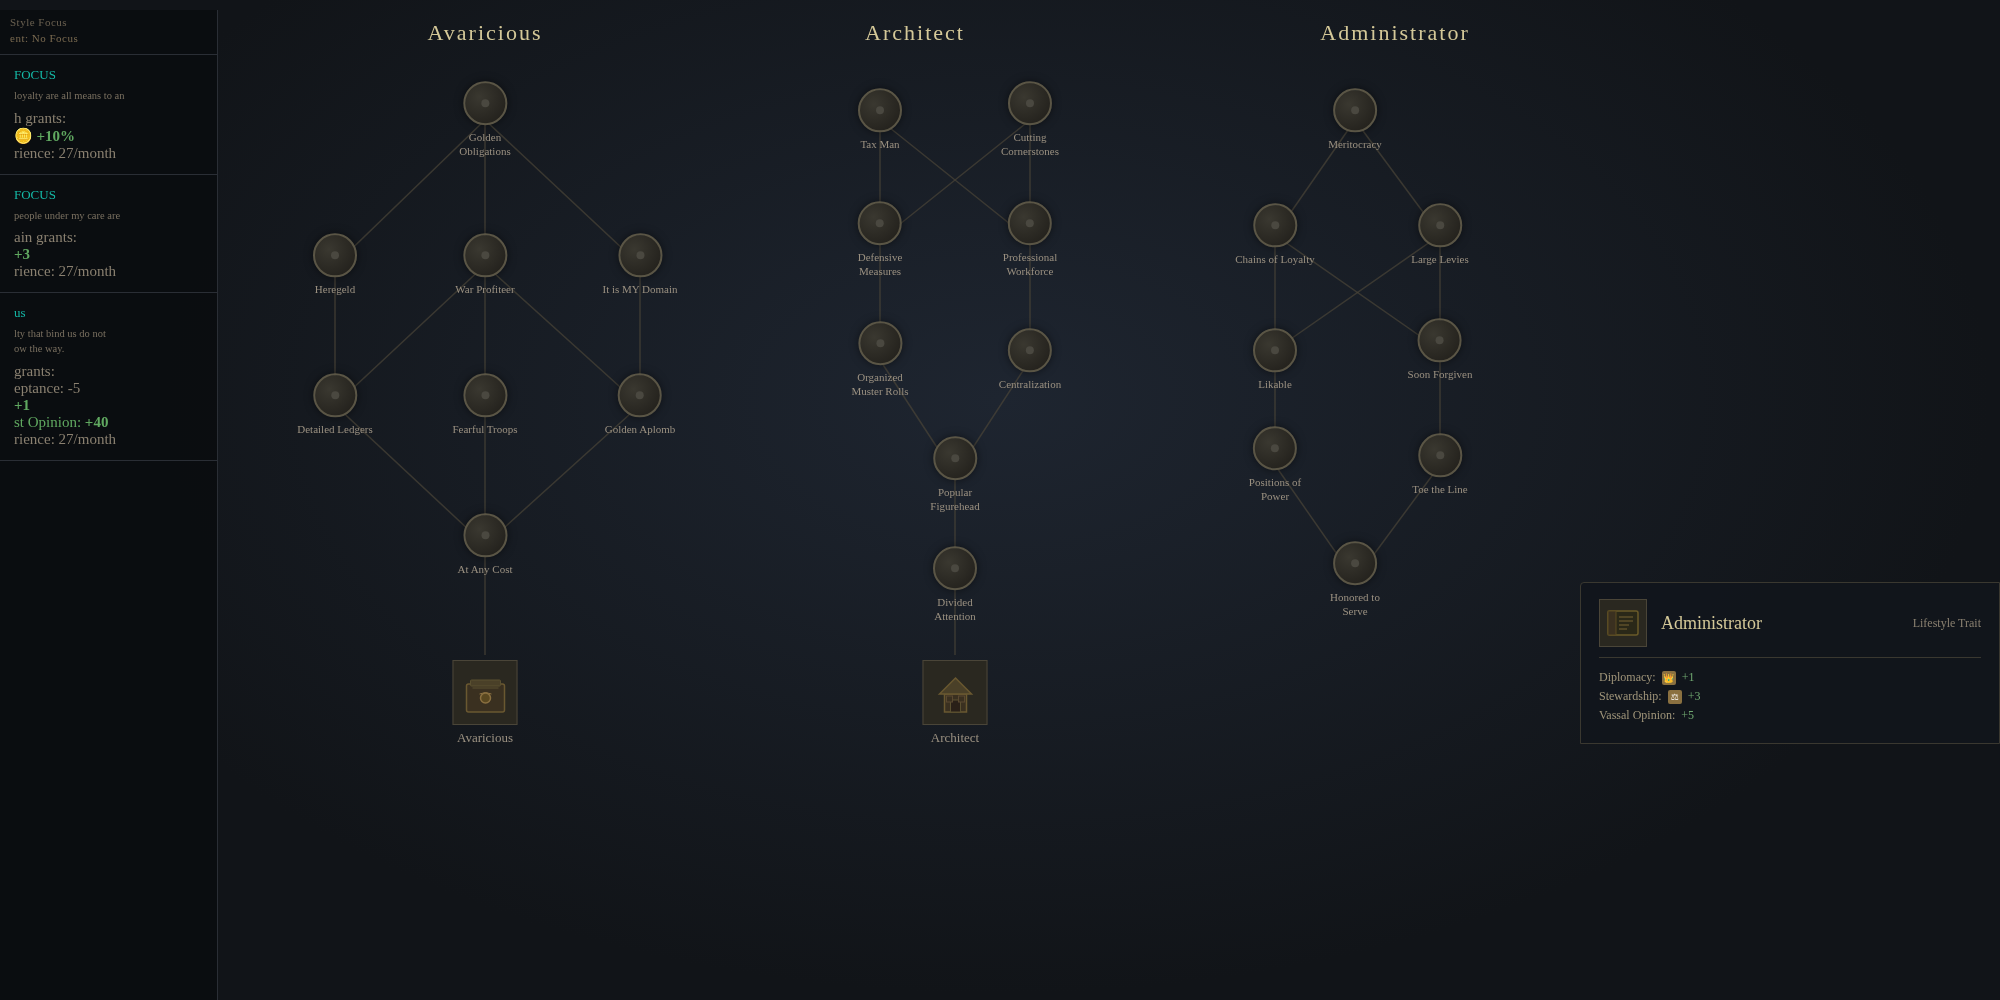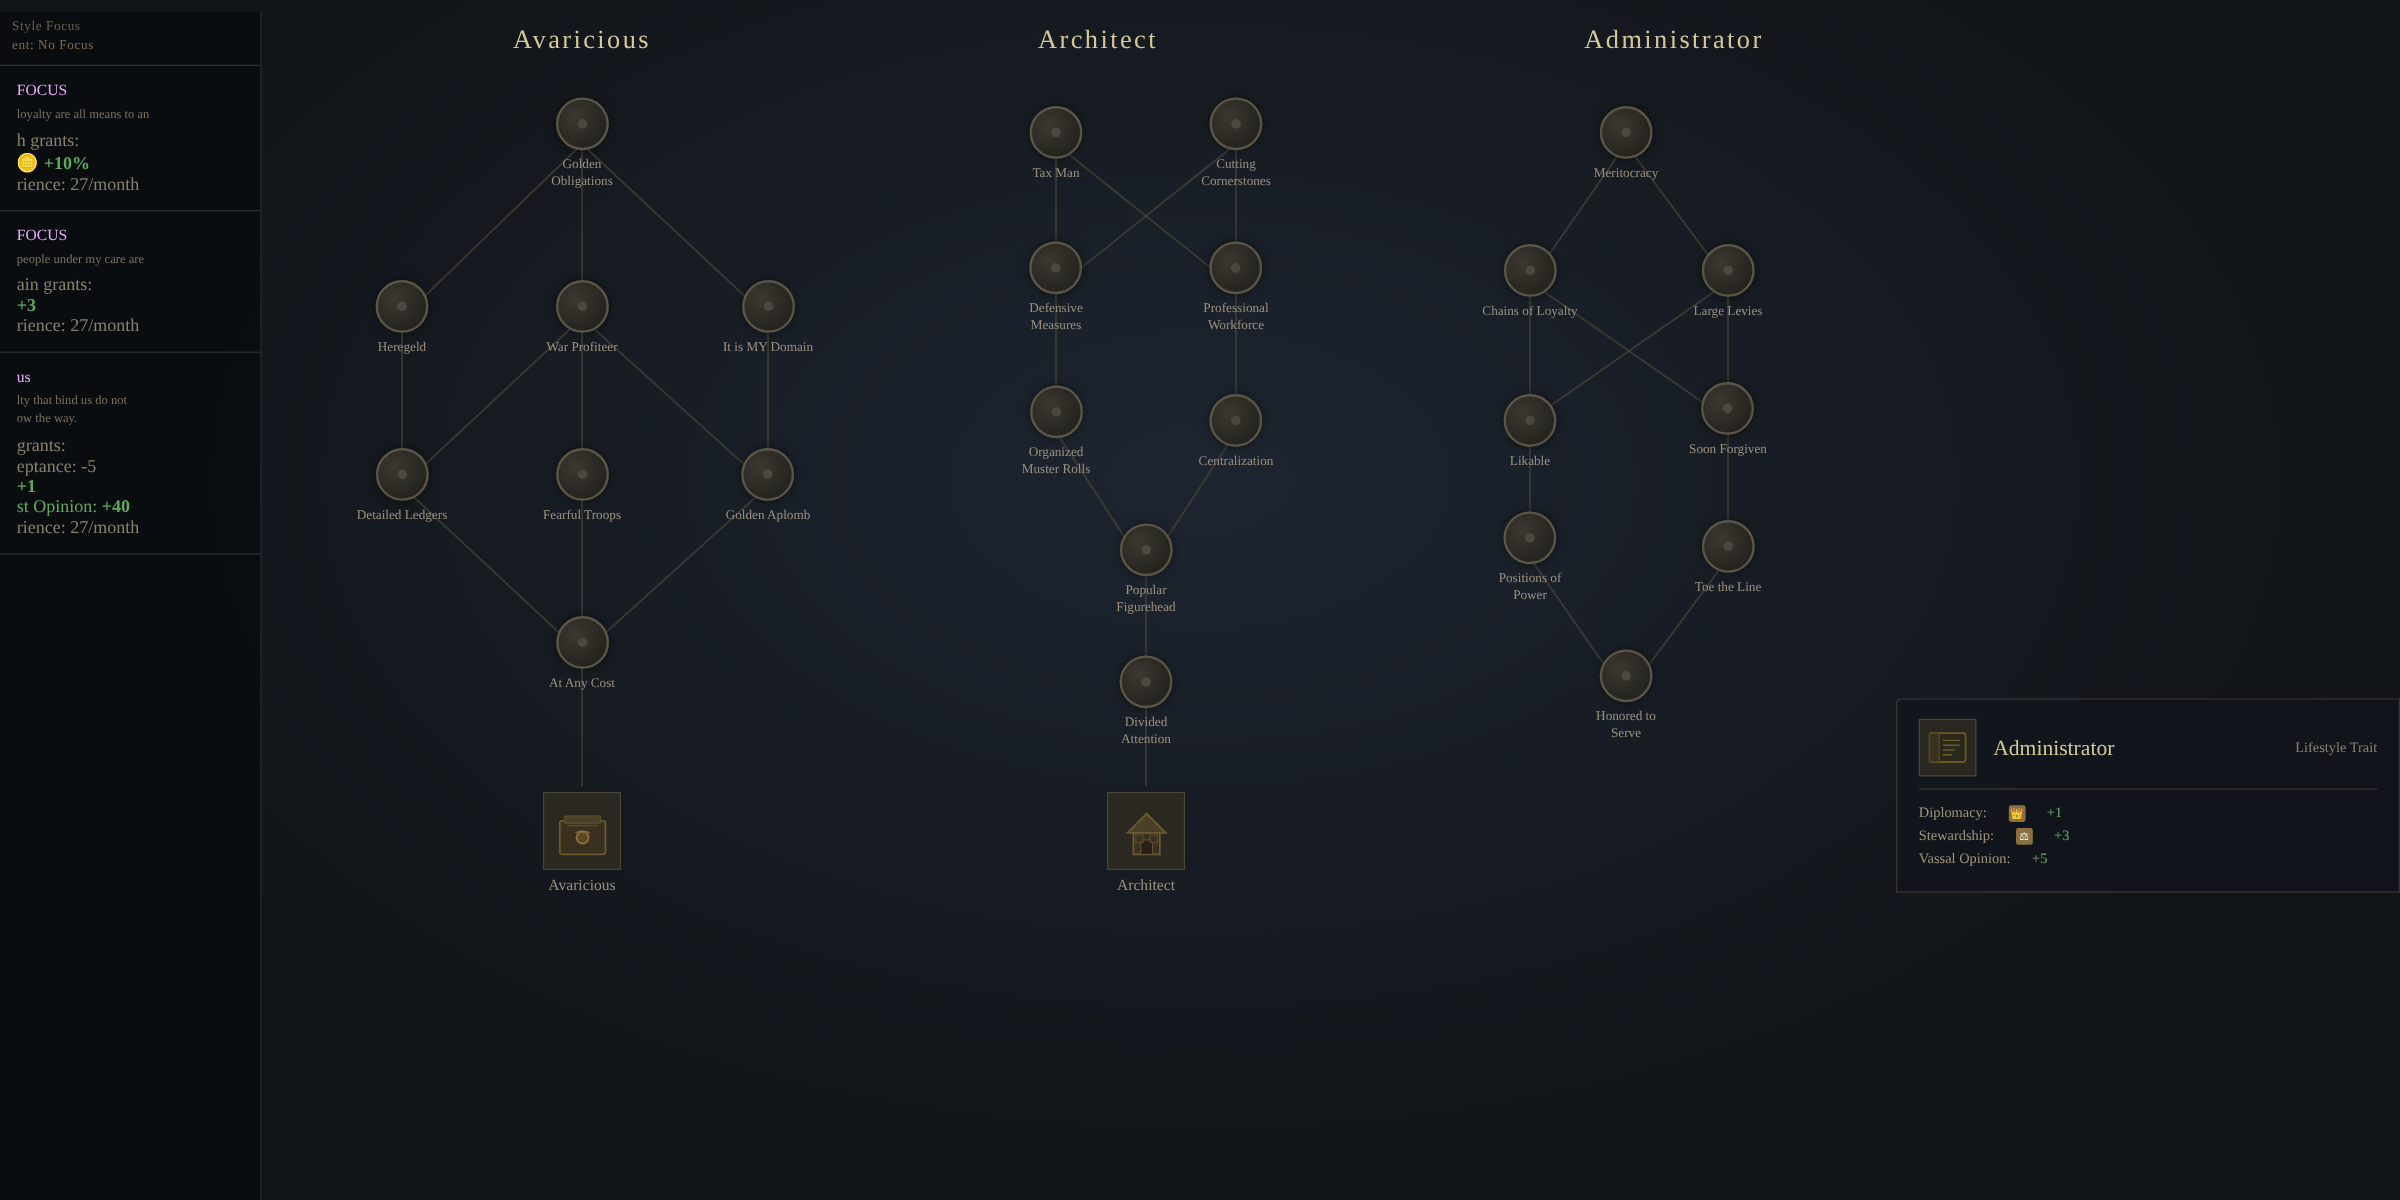--- a/index.html
+++ b/index.html
@@ -44,21 +44,21 @@
 
     .sidebar-label {
       font-size: 11px;
       color: #6a6050;
       margin-bottom: 4px;
       letter-spacing: 0.5px;
     }
 
     .sidebar-title {
       font-size: 13px;
-      color: #f0abfc;
+      color: #14b8a6;
       margin-bottom: 6px;
     }
 
     .sidebar-desc {
       font-size: 10.5px;
       color: #7a7060;
       line-height: 1.4;
     }
 
     .sidebar-grants {
@@ -217,21 +217,21 @@
       color: #8a8070;
       text-align: right;
     }
 
     .tooltip-stat {
       font-size: 12px;
       color: #a0957a;
       margin: 4px 0;
       display: flex;
       align-items: center;
-      gap: 18px;
+      gap: 6px;
     }
 
     .stat-value {
       color: #70a870;
     }
 
     .stat-icon {
       display: inline-block;
       width: 14px;
       height: 14px;

